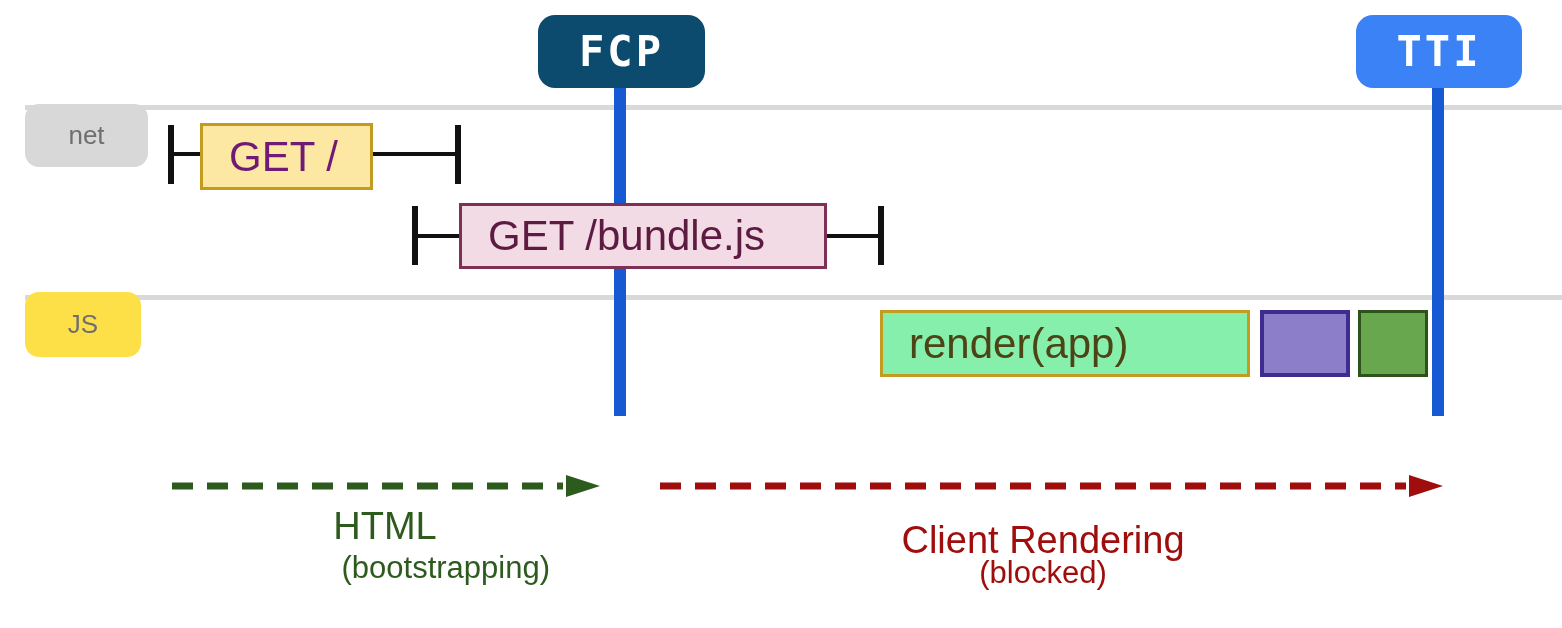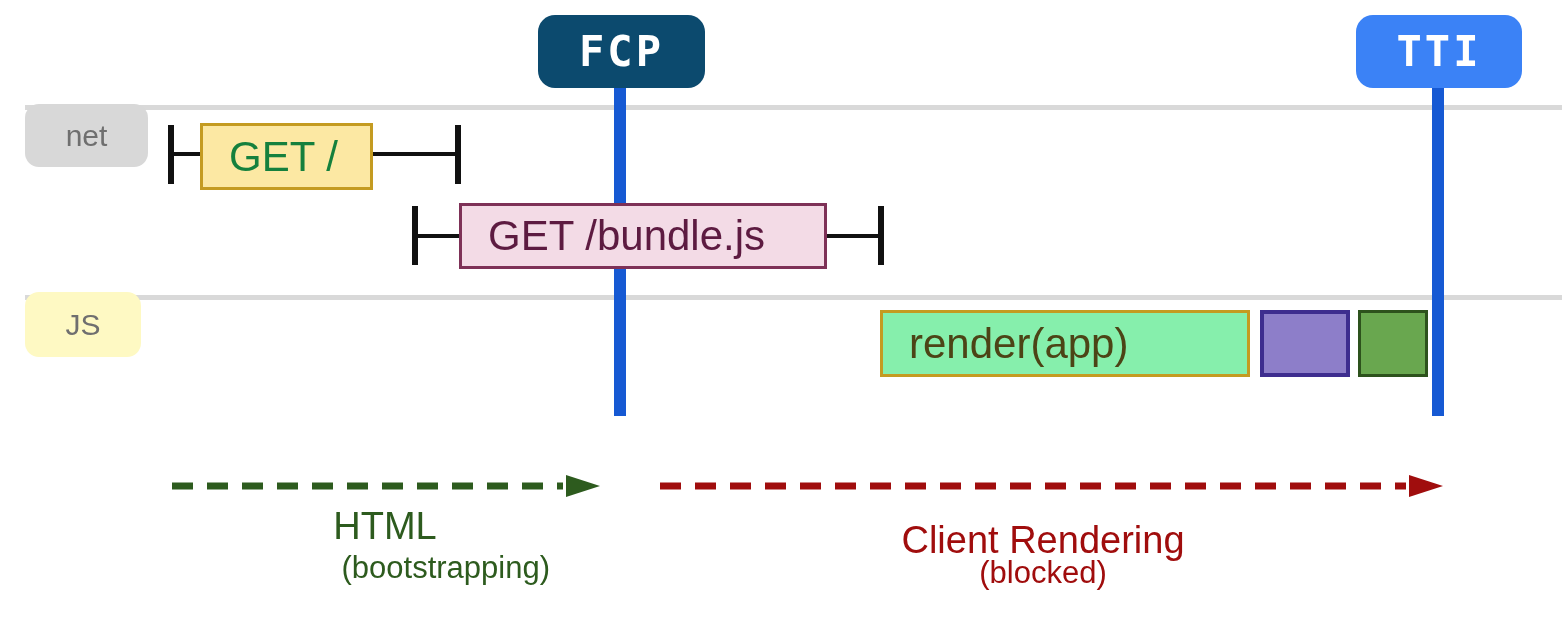--- a/index.html
+++ b/index.html
@@ -8,21 +8,21 @@
     overflow:hidden;font-family:"Liberation Sans",sans-serif;
   }
   
   .lane-line{position:absolute;left:25px;width:1537px;height:5px;z-index:1;}
   #net-line{top:105px;}
   #js-line{top:295px;}
   
   .lane-label{
     position:absolute;left:25px;z-index:2;border-radius:14px;
     display:flex;align-items:center;justify-content:center;
-    font-size:30px;
+    font-size:26px;
   }
   #net-label{top:104px;width:123px;height:63px;}
   #js-label{top:292px;width:116px;height:65px;}
   
   .vline{position:absolute;top:87px;height:329px;width:12px;z-index:2;}
   #fcp-line{left:614px;}
   #tti-line{left:1432px;}
   
   .badge{
     position:absolute;top:15px;height:73px;z-index:4;border-radius:17px;
@@ -78,28 +78,28 @@
   <div class="badge" id="fcp-badge" style="background-color: #0c4a6e; color: rgb(255, 255, 255);">
     <span>FCP</span>
   </div>
   <div class="badge" id="tti-badge" style="background-color: #3b82f6; color: rgb(255, 255, 255);">
     <span>TTI</span>
   </div>
 
   <div class="lane-label" id="net-label" style="background-color: rgb(216, 216, 216); color: rgb(111, 111, 111);">
     <span>net</span>
   </div>
-  <div class="lane-label" id="js-label" style="background-color: #fef9c3; color: rgb(111, 111, 111);">
+  <div class="lane-label" id="js-label" style="background-color: #fde047; color: rgb(111, 111, 111);">
     <span>JS</span>
   </div>
 
   <div class="wh-line" id="get-root-whline" style="background-color: rgb(17, 17, 17);"></div>
   <div class="wh-cap" id="get-root-capl" style="background-color: rgb(17, 17, 17);"></div>
   <div class="wh-cap" id="get-root-capr" style="background-color: rgb(17, 17, 17);"></div>
-  <div class="task" id="get-root-box" style="background-color: rgb(252, 232, 163); border-color: rgb(196, 155, 33); color: #15803d;">
+  <div class="task" id="get-root-box" style="background-color: rgb(252, 232, 163); border-color: rgb(196, 155, 33); color: #701a75;">
     <span>GET /</span>
   </div>
 
   <div class="wh-line" id="get-bundle-whline" style="background-color: rgb(17, 17, 17);"></div>
   <div class="wh-cap" id="get-bundle-capl" style="background-color: rgb(17, 17, 17);"></div>
   <div class="wh-cap" id="get-bundle-capr" style="background-color: rgb(17, 17, 17);"></div>
   <div class="task" id="get-bundle-box" style="background-color: rgb(243, 219, 230); border-color: rgb(126, 49, 87); color: rgb(93, 27, 65);">
     <span>GET /bundle.js</span>
   </div>
 

